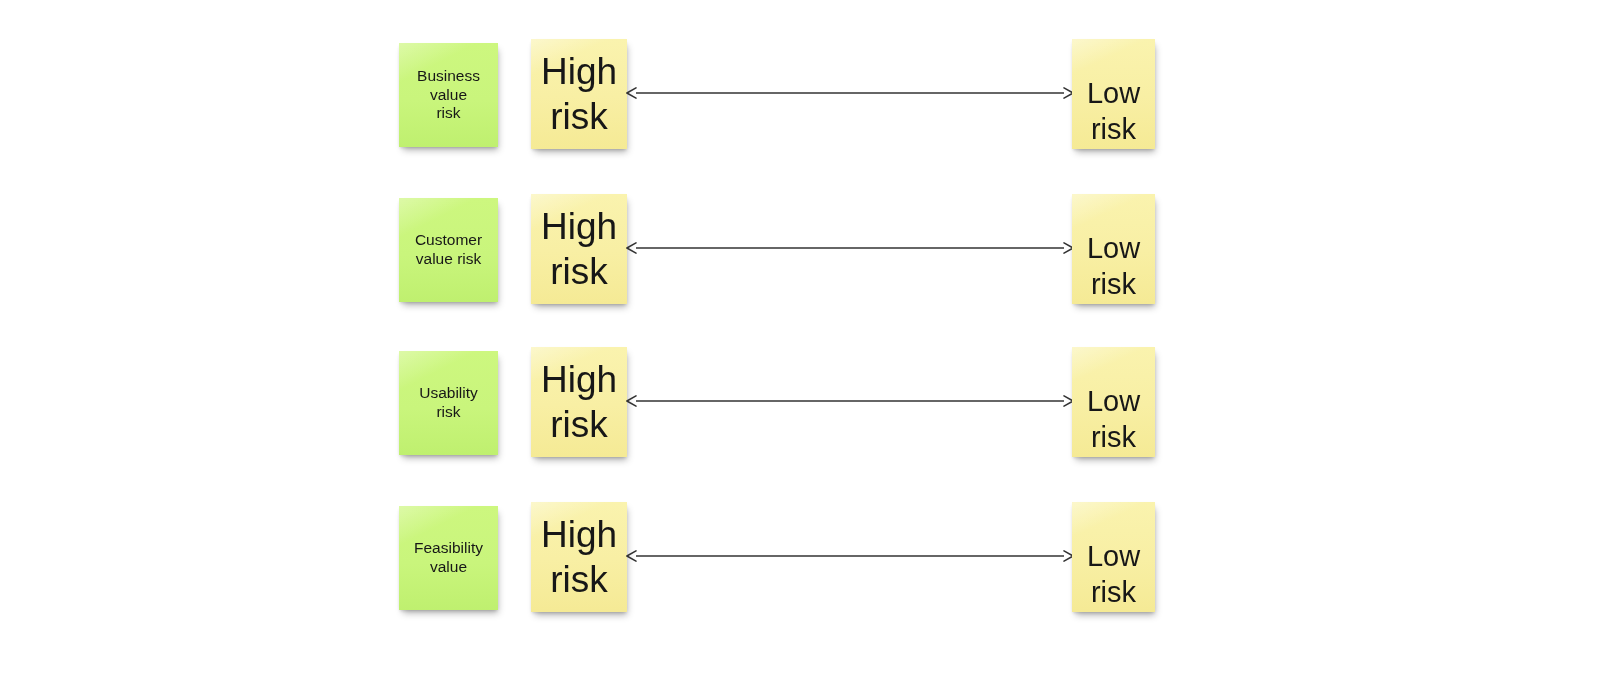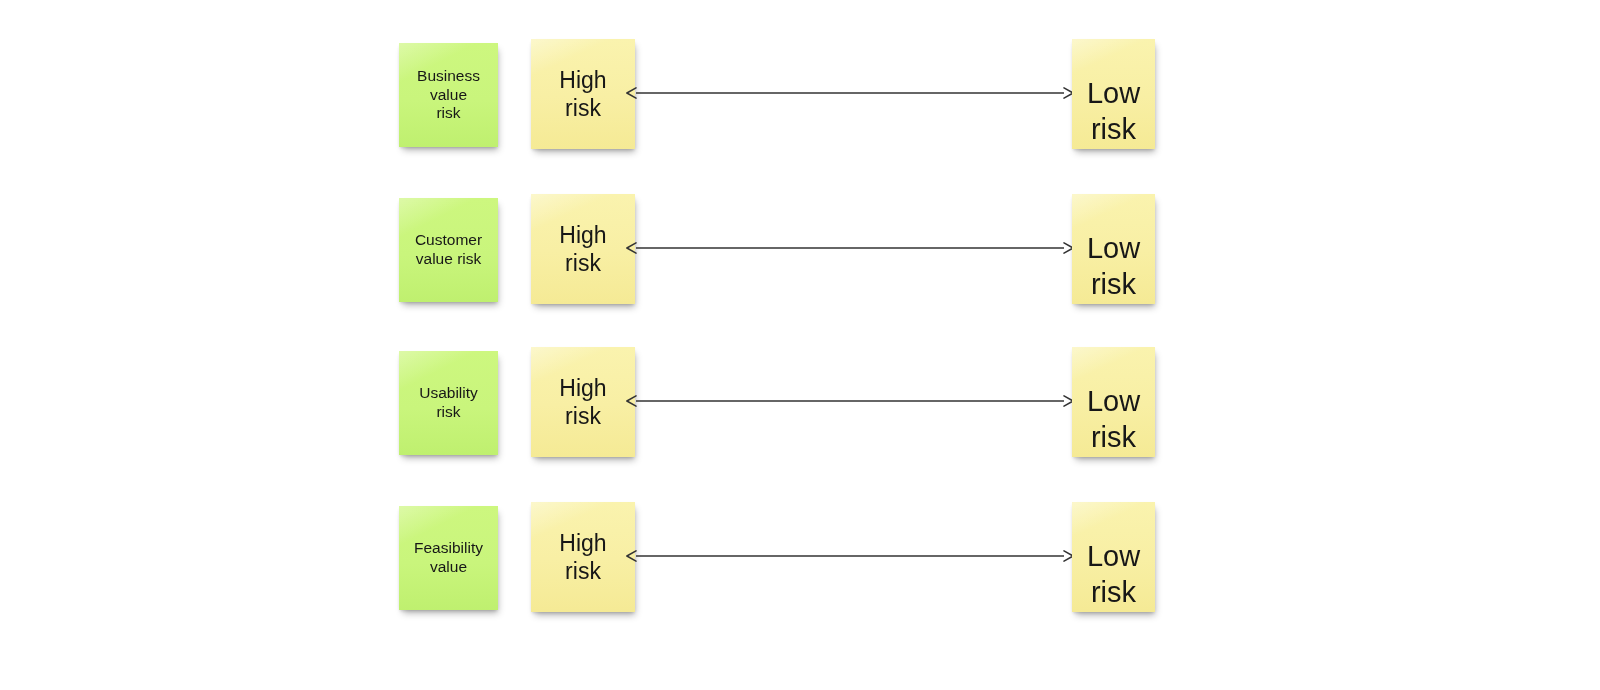--- a/index.html
+++ b/index.html
@@ -57,26 +57,26 @@
       linear-gradient(180deg, #cdf77f 0%, #c9f57c 55%, #bff06f 100%);
     font-size: 15.5px;
     padding: 4px 6px;
   }
   .note-category .note-text { width: 100%; }
 
   
   .note-high {
     left: 531px;
     top: 8px;
-    width: 104px;
+    width: 96px;
     height: 110px;
     background:
       linear-gradient(155deg, rgba(255,255,255,0.38) 0%, rgba(255,255,255,0.0) 24%),
       linear-gradient(180deg, #faf3ae 0%, #f8efa4 52%, #f5ea95 100%);
-    font-size: 23px;
+    font-size: 37px;
     padding: 2px 4px;
   }
 
   
   .note-low {
     left: 1072px;
     top: 8px;
     width: 83px;
     height: 110px;
     background:

